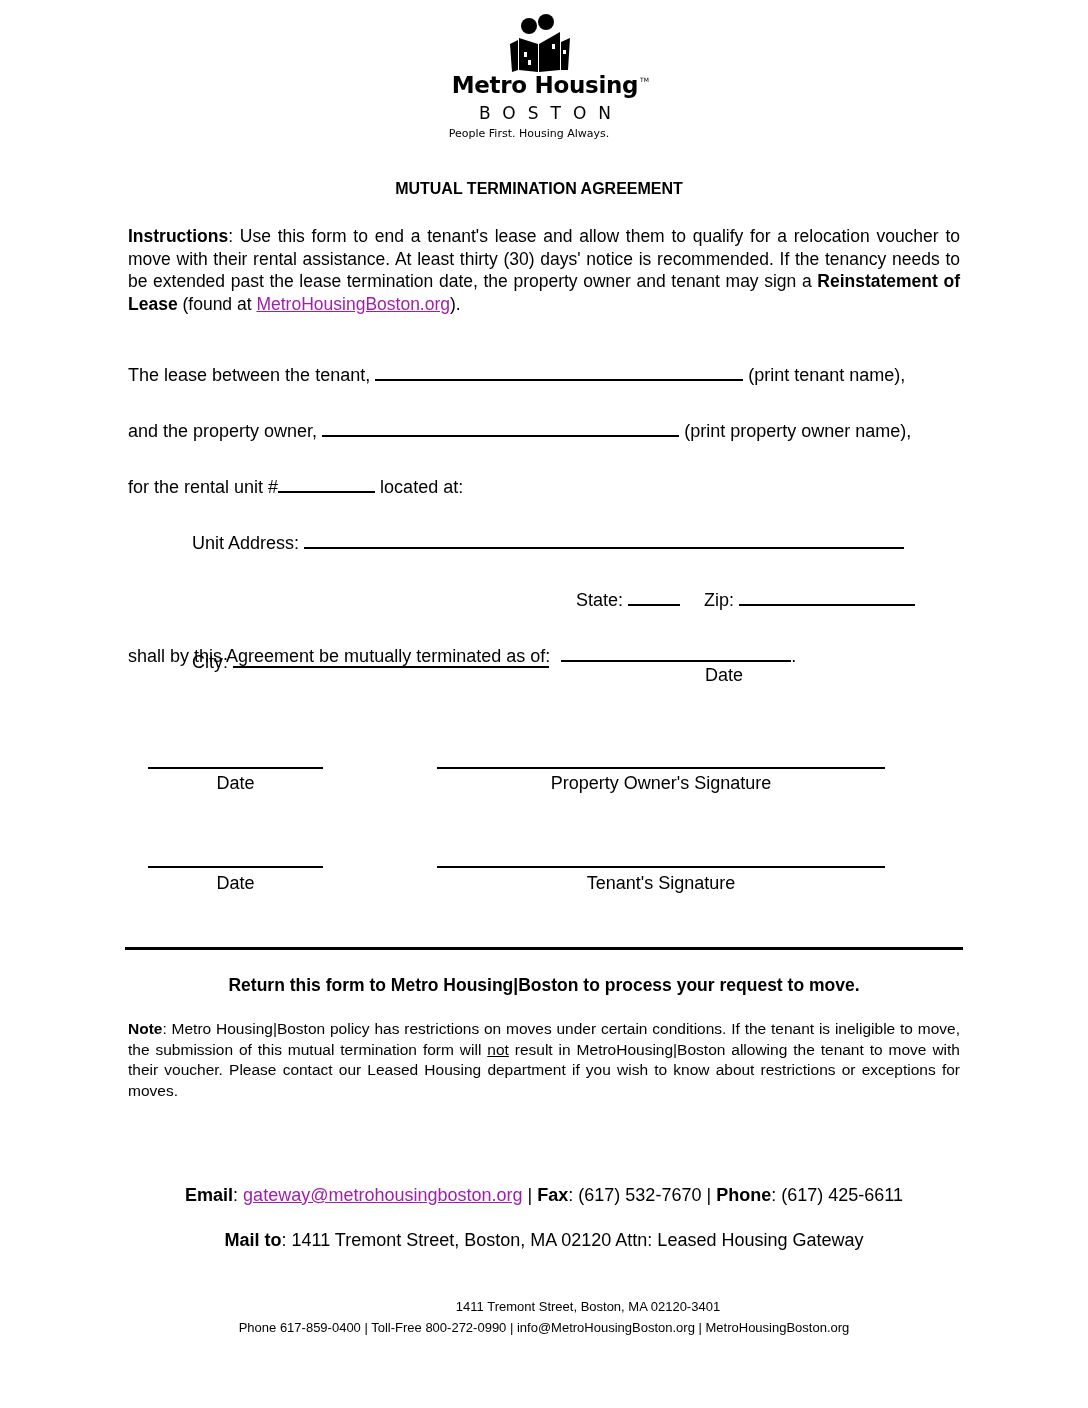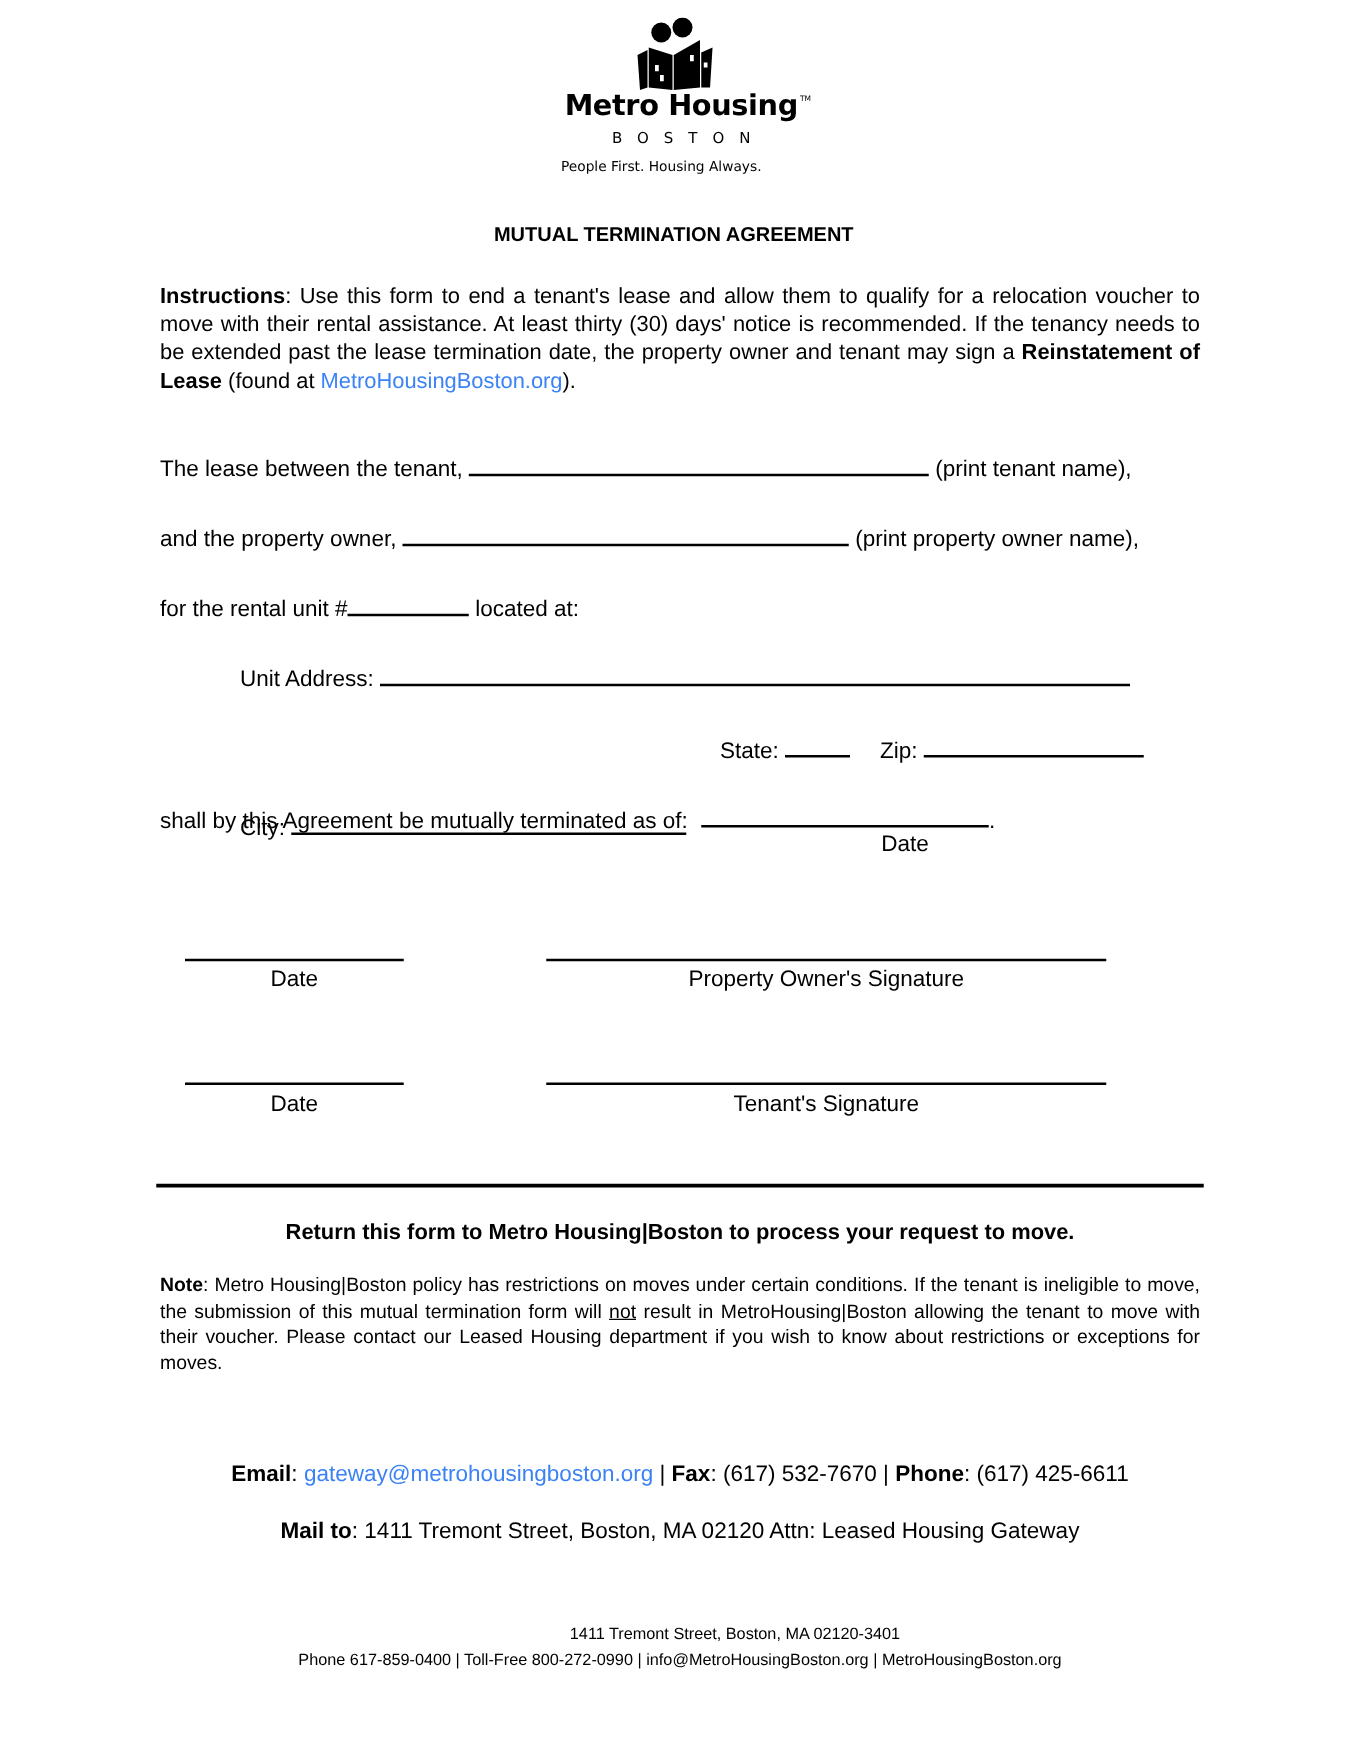--- a/index.html
+++ b/index.html
@@ -4,34 +4,34 @@
 <style>
   html, body { margin: 0; padding: 0; background: #ffffff; }
   body { width: 1088px; height: 1408px; position: relative; overflow: hidden;
          font-family: "Liberation Sans", sans-serif; color: #000; }
   .abs { position: absolute; }
   .logo-icon { left: 508px; top: 14px; width: 64px; height: 62px; }
   .logo-name { left: 440px; top: 72px; width: 210px; text-align: center;
                font-family: "DejaVu Sans", sans-serif; font-weight: bold; font-size: 23px; letter-spacing: -0.3px; }
   .logo-tm { left: 640px; top: 76px; font-size: 6px; font-family: "DejaVu Sans", sans-serif; }
   .logo-city { left: 440px; top: 103px; width: 210px; text-align: center;
-               font-family: "DejaVu Sans", sans-serif; font-size: 12px; letter-spacing: 12px; padding-left: 12px; box-sizing: border-box; }
+               font-family: "DejaVu Sans", sans-serif; font-size: 17px; letter-spacing: 12px; padding-left: 12px; box-sizing: border-box; }
   .logo-tagline { left: 404px; top: 127px; width: 250px; text-align: center;
                   font-family: "DejaVu Sans", sans-serif; font-size: 11px; }
   .title { left: 0; top: 180px; width: 1078px; text-align: center; font-weight: bold; font-size: 16px; }
   .para { left: 128px; width: 832px; font-size: 17.5px; line-height: 22.5px; text-align: justify; }
-  .link { color: #3b82f6; cursor: pointer; }
+  .link { color: #a21caf; text-decoration: underline; cursor: pointer; }
   .line-text { font-size: 18px; white-space: nowrap; text-align: right; }
   .blank { display: inline-block; border-bottom: 2px solid #000; height: 18px; vertical-align: baseline; }
   .sigline { border-top: 2px solid #000; height: 0; }
   .caption { font-size: 18px; text-align: center; }
   .rule { left: 125px; top: 947px; width: 838px; height: 3px; background: #000; }
   .return { left: 0; top: 975px; width: 1088px; text-align: center; font-weight: bold; font-size: 17.5px; }
   .note { left: 128px; top: 1019px; width: 832px; font-size: 15.5px; line-height: 20.5px; text-align: justify; }
-  .contact { left: 0; width: 1088px; text-align: center; font-size: 18px; }
+  .contact { left: 0; width: 1088px; text-align: center; font-size: 18px; margin-top: 16px; }
   .footer { left: 0; width: 1088px; text-align: center; font-size: 13px; }
   b { font-weight: bold; }
 </style>
 </head>
 <body>
 
 <div class="abs logo-icon">
   <svg width="64" height="62" viewBox="0 0 64 62">
     <circle cx="21" cy="12" r="8" fill="#000"></circle>
     <circle cx="38" cy="8" r="8" fill="#000"></circle>

